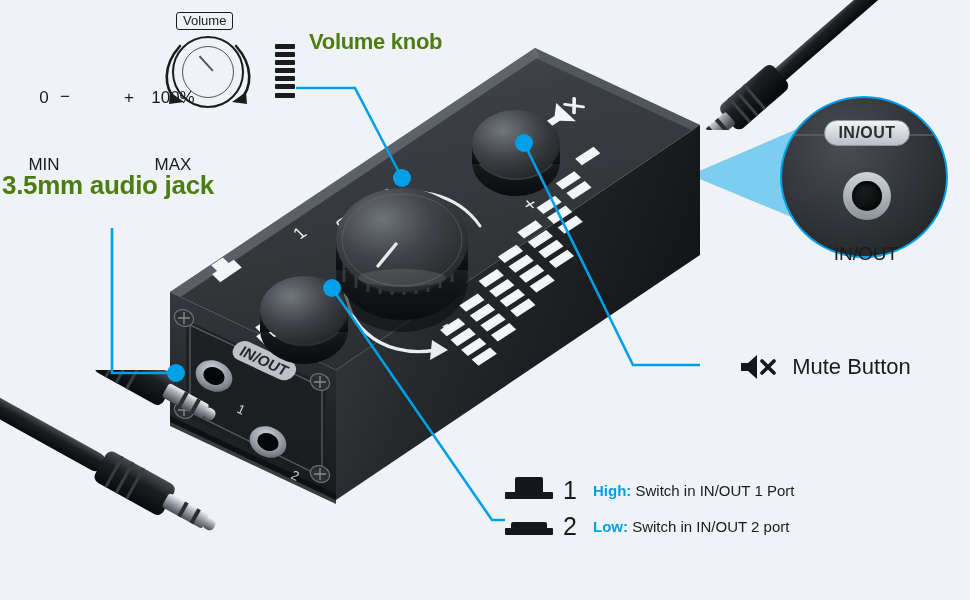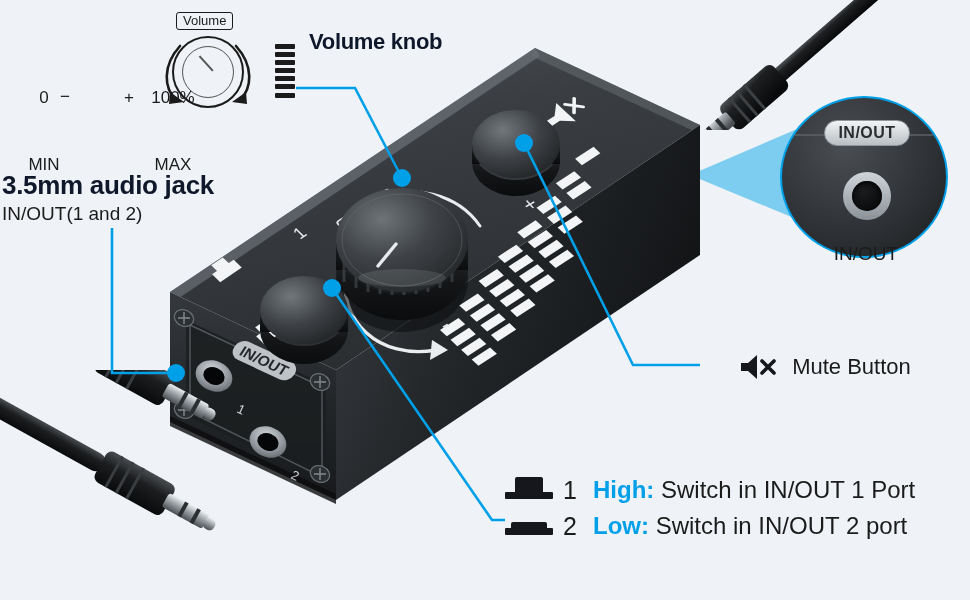--- a/index.html
+++ b/index.html
@@ -4,21 +4,21 @@
 <style>
   html,body{margin:0;padding:0;}
   body{
     width:970px;height:600px;position:relative;overflow:hidden;
     background:#eff3f7;
     font-family:"Liberation Sans", sans-serif;
     color:#1b1b1b;
   }
   .abs{position:absolute;}
   .title-blue{
-    color:#0f172a;font-weight:bold;letter-spacing:-0.3px;
+    color:#4d7c0f;font-weight:bold;letter-spacing:-0.3px;
   }
 
   
   #knob-diagram{left:120px;top:8px;width:210px;height:125px;}
   #knob-diagram .ring{
     position:absolute;left:52px;top:28px;width:72px;height:72px;
     border:2.5px solid #1b1b1b;border-radius:50%;
     box-sizing:border-box;
   }
   #knob-diagram .inner{
@@ -74,21 +74,21 @@
   #legend .sw .base{
     position:absolute;left:0;bottom:4px;width:48px;height:7px;background:#15171c;border-radius:1px;
   }
   #legend .sw .cap-high{
     position:absolute;left:10px;bottom:10px;width:28px;height:16px;background:#15171c;border-radius:2px 2px 0 0;
   }
   #legend .sw .cap-low{
     position:absolute;left:6px;bottom:10px;width:36px;height:7px;background:#15171c;border-radius:2px 2px 0 0;
   }
   #legend .num{font-size:25px;width:30px;color:#1b1b1b;}
-  #legend .desc{font-size:24px;white-space:nowrap;}
+  #legend .desc{font-size:15px;white-space:nowrap;}
   #legend .desc b{color:#00a0e9;font-weight:bold;}
 
   
   .mute-ico{display:inline-block;width:38px;height:26px;position:relative;vertical-align:-6px;margin-right:8px;}
 
   
   #mag-circle{
     left:770px;top:96px;width:190px;height:162px;
   }
   #mag-circle .disc{
@@ -432,21 +432,20 @@
   <circle cx="524" cy="143" r="9" fill="#00a0e9"></circle>
 
   <path d="M332,288 L492,520 L505,520" fill="none" stroke="#00a0e9" stroke-width="2.6"></path>
   <circle cx="332" cy="288" r="9" fill="#00a0e9"></circle>
 </svg>
 
 <div class="abs title-blue" id="label-volume-knob">Volume knob</div>
 
 <div class="abs" id="label-jack">
   <div class="main title-blue">3.5mm audio jack</div>
-  <div class="sub">IN/OUT(1 and 2)</div>
 </div>
 
 <div class="abs" id="label-mute">
   <span class="mute-ico">
     <svg viewBox="0 0 38 26" width="38" height="26">
       <polygon points="1,9 8,9 17,1 17,25 8,17 1,17" fill="#15171c"></polygon>
       <path d="M22,7 L34,19 M34,7 L22,19" stroke="#15171c" stroke-width="3.6" stroke-linecap="round"></path>
     </svg>
   </span>
   <span>Mute Button</span>

